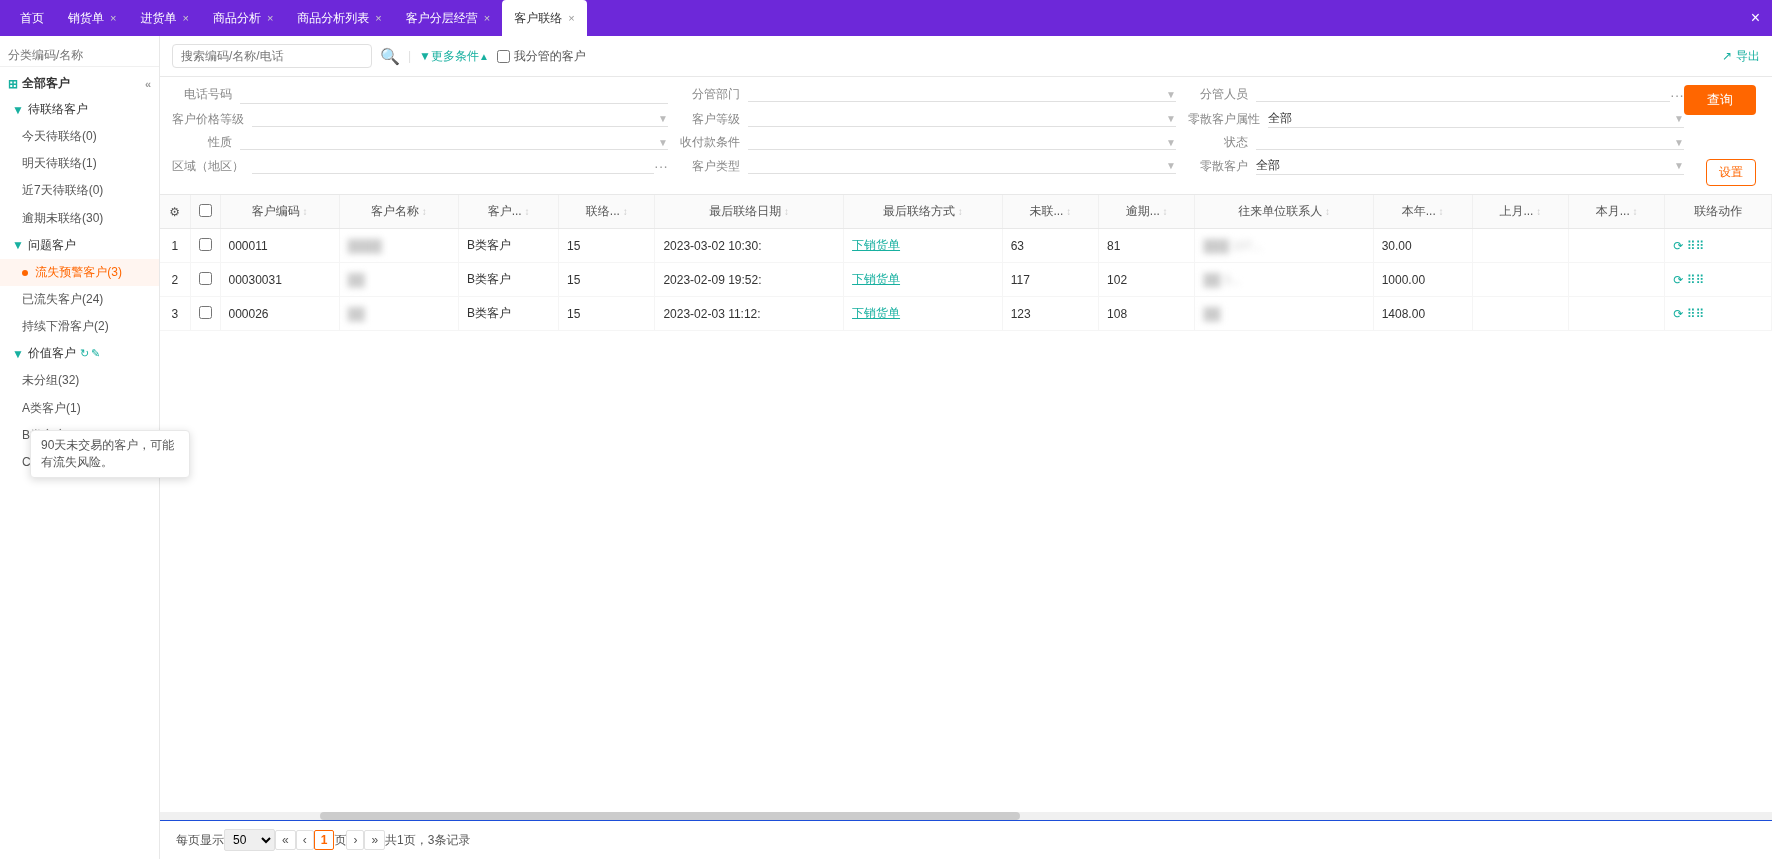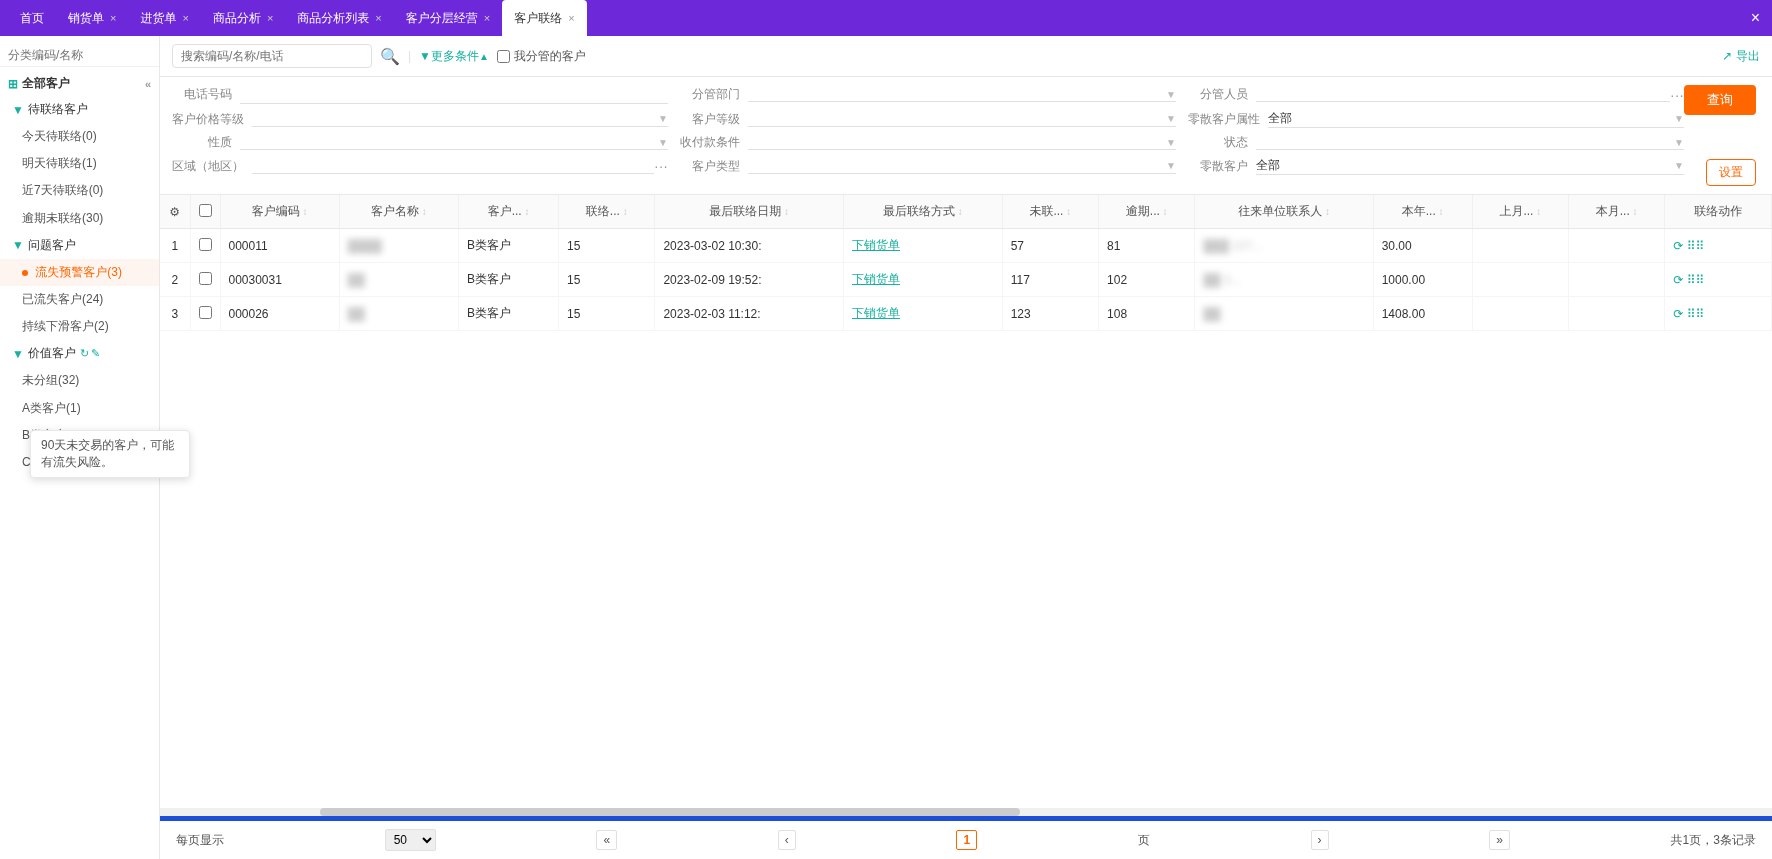--- a/index.html
+++ b/index.html
@@ -310,25 +310,25 @@
     .th-sort::after { content: ' ↕'; color: #ccc; font-size: 10px; }
     .link-text { color: #18b0a0; text-decoration: underline; cursor: pointer; }
     .blurred { filter: blur(3px); color: #ccc; }
     .row-num { color: #999; text-align: center; }
     .checkbox-cell { text-align: center; width: 30px; }
 
     
     .pagination {
       display: flex;
       align-items: center;
-      justify-content: space-between;
+      justify-content: flex-start;
       padding: 8px 16px;
       background: #fff;
-      border-top: 5px solid #1d4ed8;
-      gap: 8px;
+      border-top: 1px solid #1d4ed8;
+      gap: 0;
       font-size: 12px;
       color: #555;
     }
     .page-size-select {
       border: 1px solid #e0e0e0;
       border-radius: 2px;
       padding: 2px 4px;
       font-size: 12px;
     }
     .page-nav-btn {
@@ -617,21 +617,21 @@
         <tbody id="table-body">
         <tr>
     <td class="row-num">1</td>
     <td class="checkbox-cell"><input type="checkbox" style=""></td>
     <td>000011</td>
     <td><span class="blurred">████</span></td>
     <td>B类客户</td>
     <td>15</td>
     <td>2023-03-02 10:30:</td>
     <td><span class="link-text">下销货单</span></td>
-    <td>57</td>
+    <td>63</td>
     <td>81</td>
     <td><span class="blurred">███ 107...</span></td>
     <td>30.00</td>
     <td></td>
     <td></td>
     <td style="color:#18b0a0; cursor:pointer;">⟳ ⠿⠿</td>
   </tr>
             <tr>
     <td class="row-num">2</td>
     <td class="checkbox-cell"><input type="checkbox" style=""></td>

